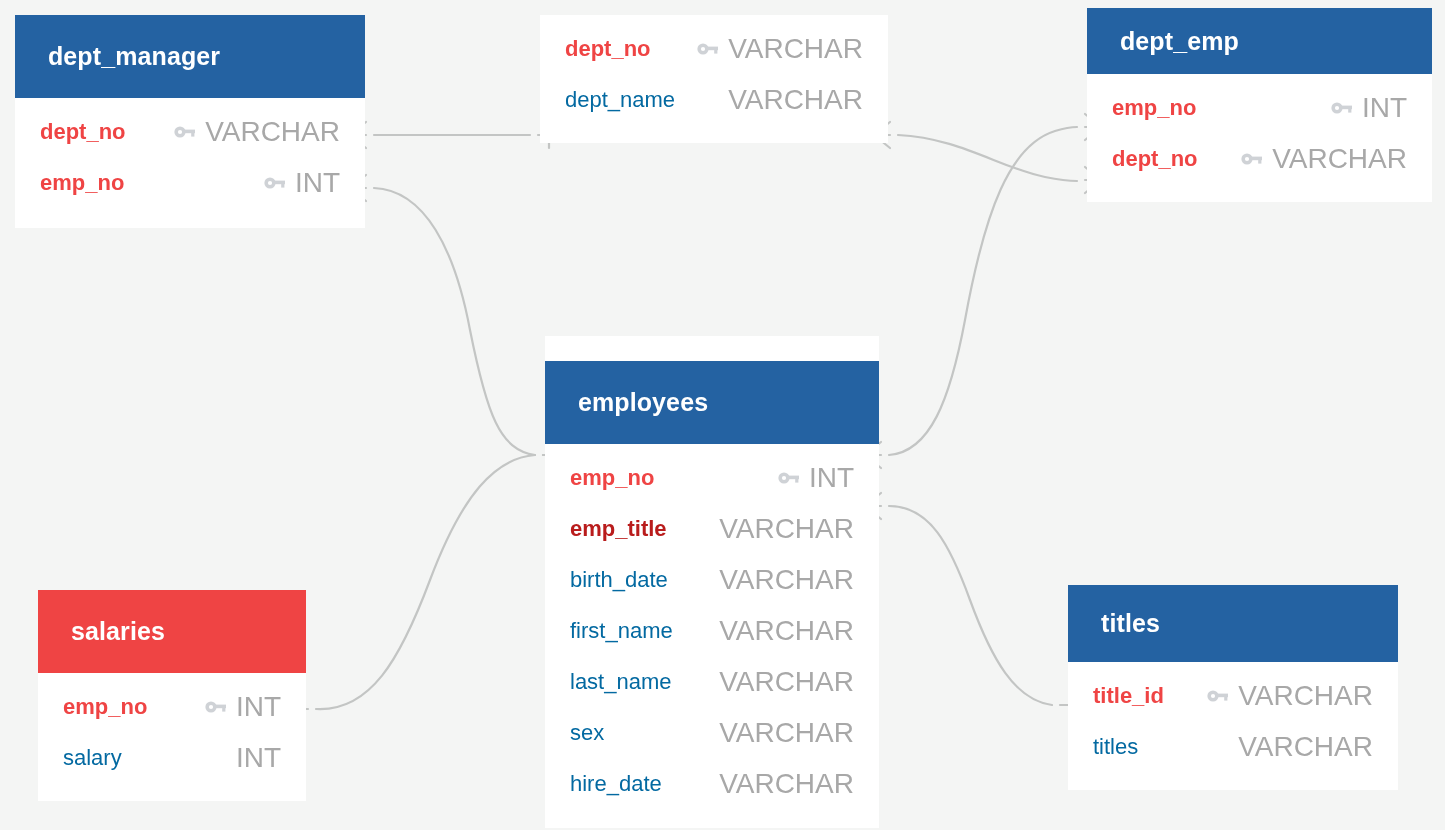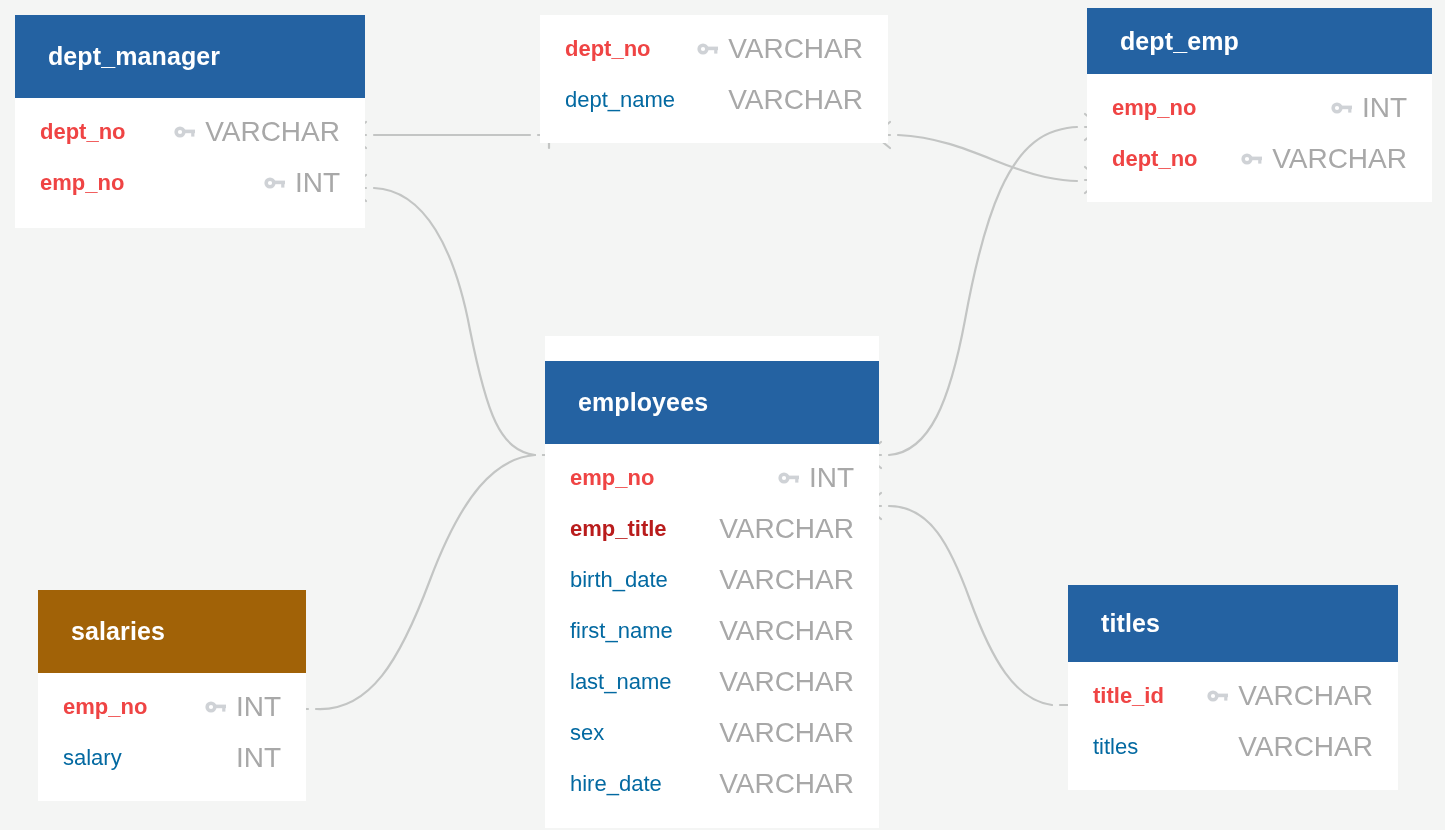--- a/index.html
+++ b/index.html
@@ -295,21 +295,21 @@
         <div class="field-row">
           <span class="field-name">hire_date</span>
           <span class="field-right">
             <span class="key-slot"></span>
             <span class="field-type">VARCHAR</span>
           </span>
         </div>
       </div>
     </div>
     <div class="entity" style="left: 38px; top: 590px; width: 268px;">
-      <div class="entity-header" style="height: 83px; background: #a16207;">salaries</div>
+      <div class="entity-header" style="height: 83px; background: #ef4444;">salaries</div>
       <div class="entity-body" style="min-height: 128px;">
         <div class="field-row">
           <span class="field-name pk">emp_no</span>
           <span class="field-right">
             <span class="key-icon">
               <svg viewBox="0 0 22 16" width="22" height="16">
                 <circle cx="6" cy="8" r="5.6" fill="#cfd2d6"></circle>
                 <circle cx="6" cy="8" r="2.1" fill="#ffffff"></circle>
                 <rect x="9.5" y="5.6" width="11.5" height="3.6" fill="#cfd2d6"></rect>
                 <rect x="17.2" y="9.0" width="3.2" height="3.6" fill="#cfd2d6"></rect>

